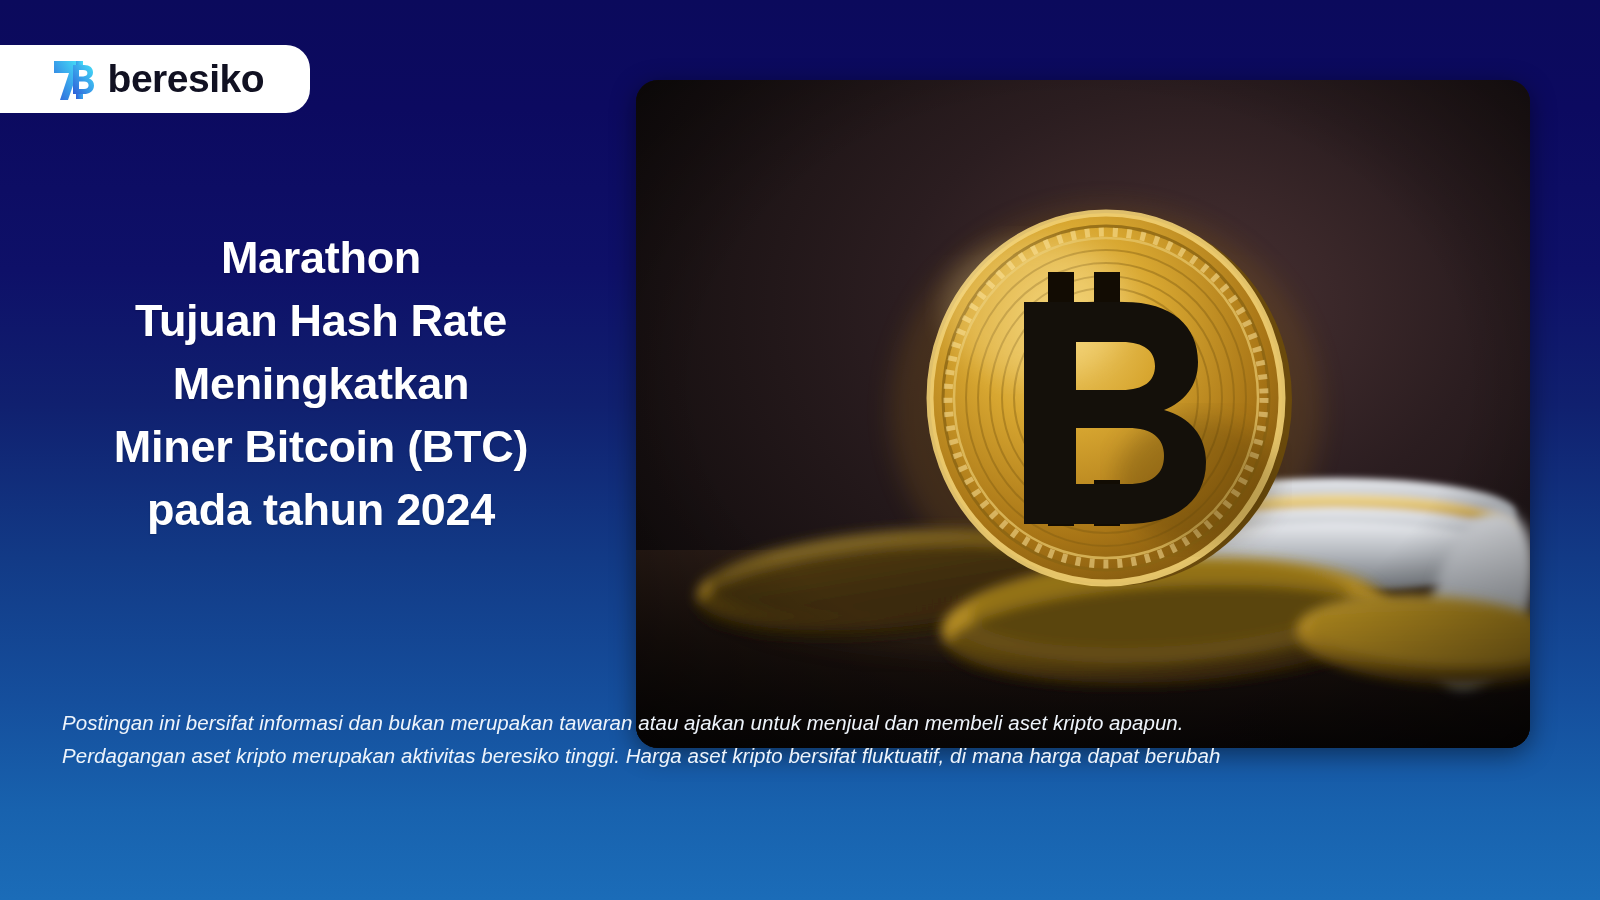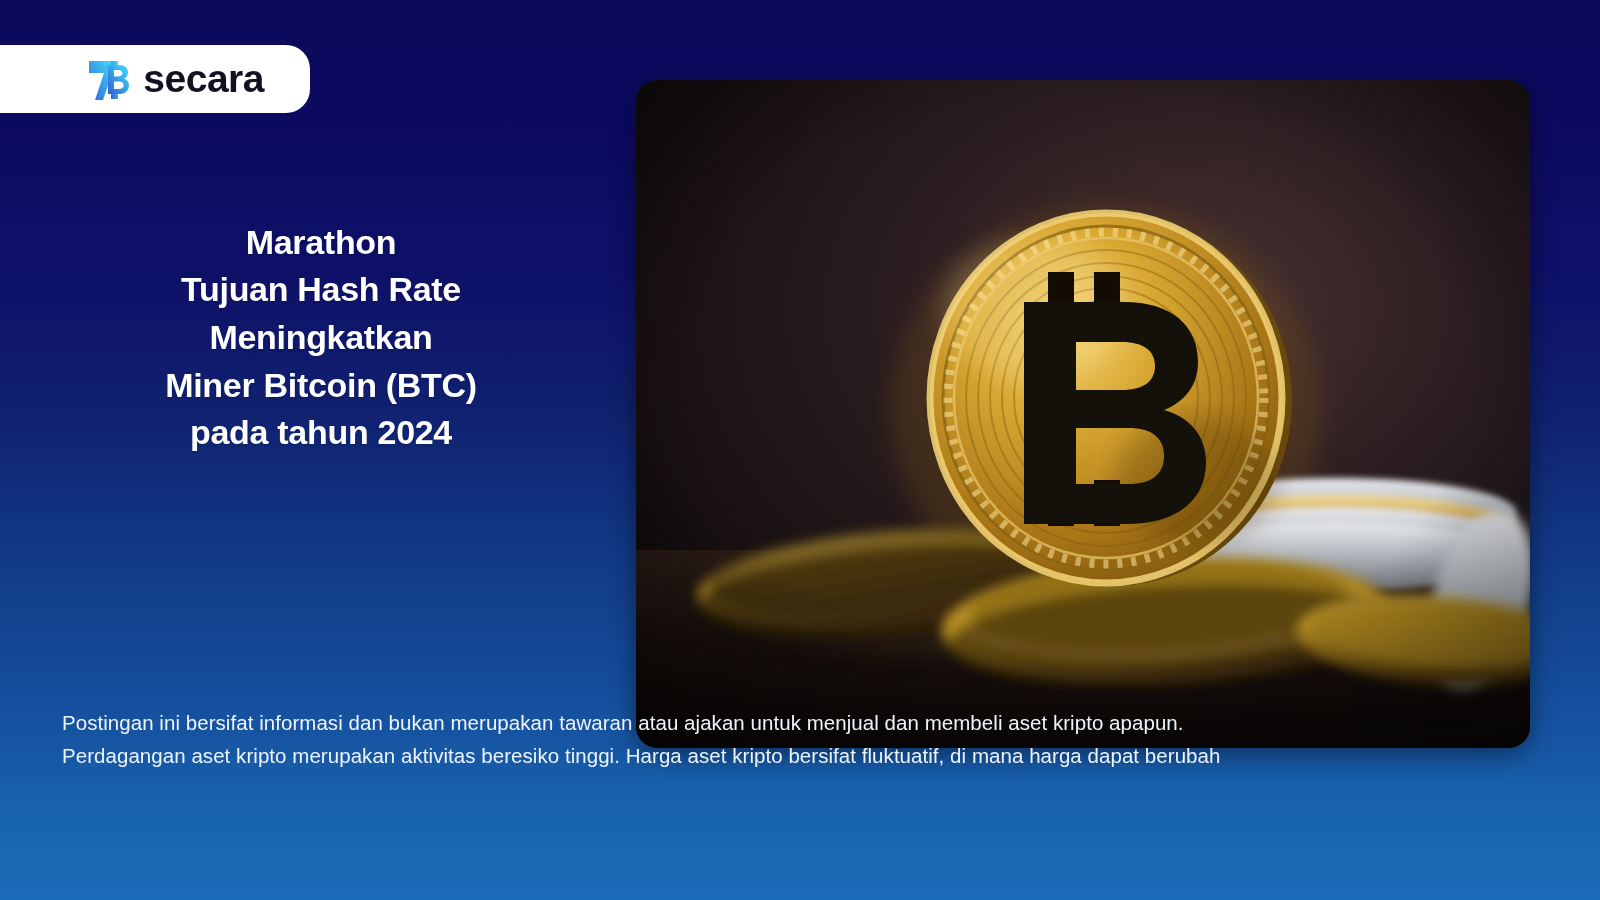--- a/index.html
+++ b/index.html
@@ -63,21 +63,21 @@
   
   .headline {
     position: absolute;
     left: 88px;
     top: 196px;
     width: 466px;
     text-align: center;
     color: #ffffff;
     font-family: "Liberation Sans", sans-serif;
     font-weight: 700;
-    font-size: 34px;
+    font-size: 45px;
     line-height: 1.40;
     letter-spacing: -0.3px;
     text-shadow: 0 1px 2px rgba(0,0,0,0.18);
   }
   .headline .hl-line { display: block; white-space: nowrap; }
 
   
   .hero-photo {
     position: absolute;
     left: 636px;
@@ -106,20 +106,21 @@
     letter-spacing: 0.2px;
     margin-bottom: 13px;
   }
   .disclaimer-body {
     color: #eef4fb;
     font-family: "Liberation Sans", sans-serif;
     font-weight: 400;
     font-size: 20.5px;
     line-height: 1.62;
     letter-spacing: 0.05px;
+    font-style: italic;
   }
   .disclaimer-body .dl-line { display: block; white-space: nowrap; }
 </style>
 </head>
 <body>
 
 <div class="stage">
 
   <div class="logo-badge">
     <svg class="logo-mark" viewBox="0 0 42 46" aria-hidden="true">
@@ -131,21 +132,21 @@
         </linearGradient>
       </defs>
 
       <path d="M2 10 L2 17 L17 17 L8 44 L16 44 L27 12 L27 5 L2 5 Z" fill="url(#lg7b)"></path>
 
       <path d="M24 5 L31 5 L31 11 L24 11 Z M24 36 L31 36 L31 43 L24 43 Z" fill="url(#lg7b)"></path>
       <path d="M21 9 L32 9 C38 9 41 12 41 16.5 C41 19.5 39.4 21.5 37 22.6 C40 23.6 42 26 42 29.4 C42 34.6 38 38 31.5 38 L21 38 Z
                M27 14 L27 20.4 L31.2 20.4 C34 20.4 35.4 19.2 35.4 17.1 C35.4 15.1 34 14 31.2 14 Z
                M27 25.4 L27 33 L32 33 C35.1 33 36.6 31.6 36.6 29.2 C36.6 26.8 35.1 25.4 32 25.4 Z" fill="url(#lg7b)"></path>
     </svg>
-    <span class="logo-word">secara</span>
+    <span class="logo-word">beresiko</span>
   </div>
 
   <h1 class="headline">
     <span class="hl-line">Marathon</span>
     <span class="hl-line">Tujuan Hash Rate</span>
     <span class="hl-line">Meningkatkan</span>
     <span class="hl-line">Miner Bitcoin (BTC)</span>
     <span class="hl-line">pada tahun 2024</span>
   </h1>
 

